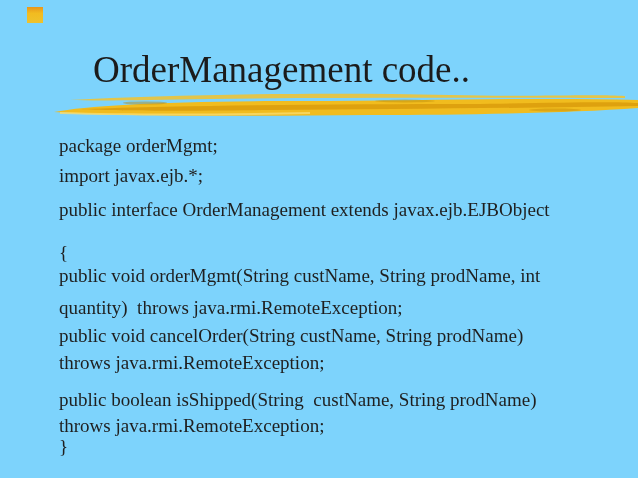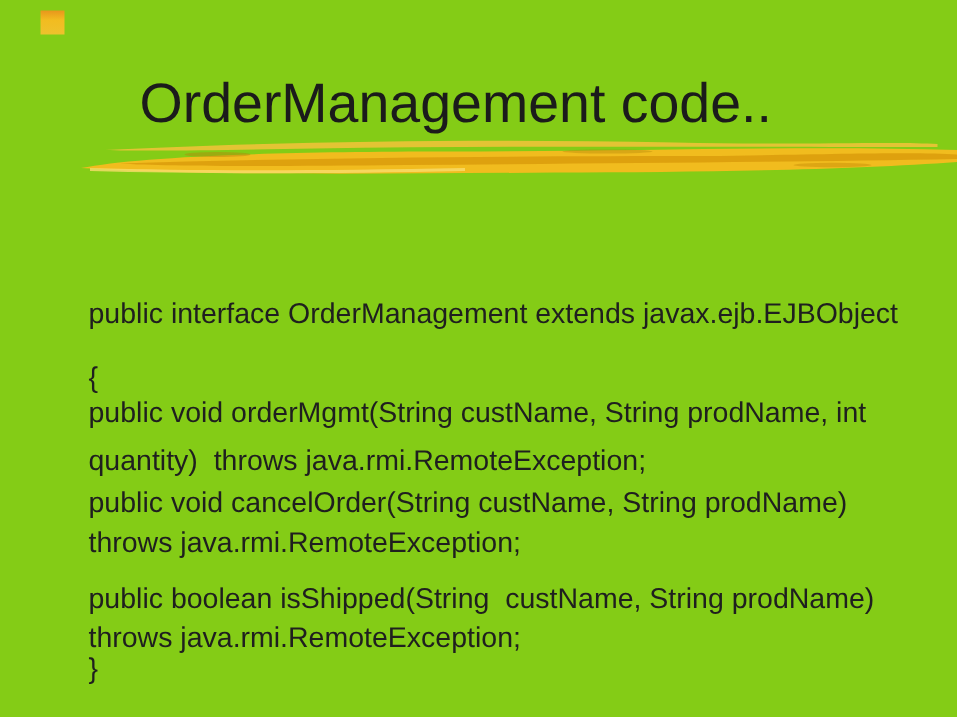--- a/index.html
+++ b/index.html
@@ -4,23 +4,23 @@
 <style>
   html, body {
     margin: 0;
     padding: 0;
     background: #ffffff;
   }
   .slide {
     position: relative;
     width: 638px;
     height: 478px;
-    background: #84cc16;
+    background: #7dd3fc;
     overflow: hidden;
-    font-family: Liberation Sans, sans-serif;
+    font-family: Liberation Serif, serif;
   }
   .bullet-square {
     position: absolute;
     left: 27px;
     top: 7px;
     width: 16px;
     height: 16px;
     background: linear-gradient(180deg, #e8961c 0%, #f2bc20 40%, #eec22d 100%);
   }
   .title {
@@ -89,20 +89,22 @@
              C 480,20 350,21 220,22 C 130,23 60,23 30,21 Z" fill="#da9c0c" opacity="0.85"></path>
 
     <path d="M 10,24 C 80,26 160,26 260,24 L 260,26 C 170,28 80,28 10,26 Z" fill="#f9dc6e" opacity="0.8"></path>
 
     <ellipse cx="95" cy="15" rx="22" ry="1.6" fill="#b5860a" opacity="0.45"></ellipse>
     <ellipse cx="355" cy="13" rx="30" ry="1.4" fill="#b5860a" opacity="0.4"></ellipse>
     <ellipse cx="505" cy="22" rx="26" ry="1.5" fill="#c98f08" opacity="0.5"></ellipse>
   </svg>
 
   <div class="code-block">
+    <div class="code-line l0">package orderMgmt;</div>
+    <div class="code-line l1">import javax.ejb.*;</div>
     <div class="code-line l2">public interface OrderManagement extends javax.ejb.EJBObject</div>
     <div class="code-line l3">{</div>
     <div class="code-line l4">public void orderMgmt(String custName, String prodName, int</div>
     <div class="code-line l6">public void cancelOrder(String custName, String prodName)</div>
     <div class="code-line l5">quantity)  throws java.rmi.RemoteException;</div>
     <div class="code-line l7">throws java.rmi.RemoteException;</div>
     <div class="code-line l8">public boolean isShipped(String  custName, String prodName)</div>
     <div class="code-line l9">throws java.rmi.RemoteException;</div>
     <div class="code-line l10">}</div>
   </div>

